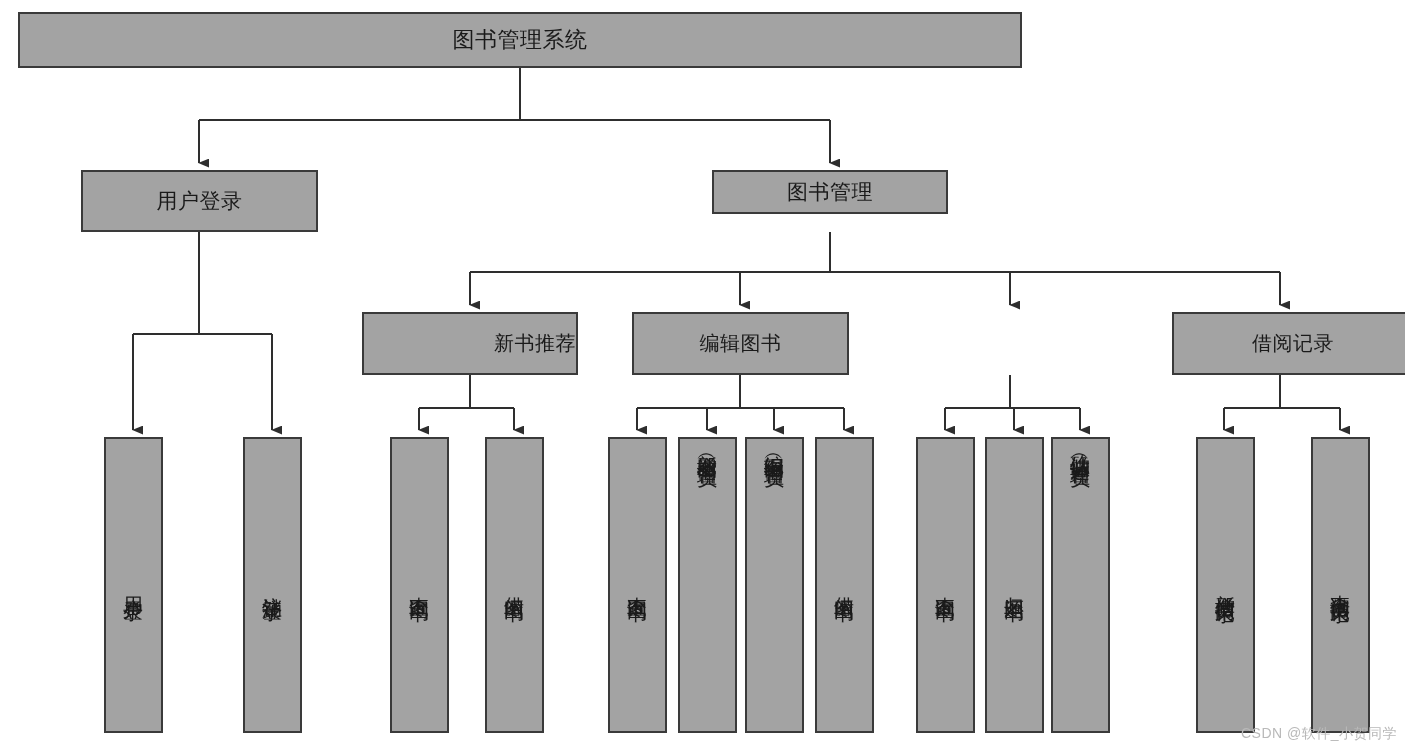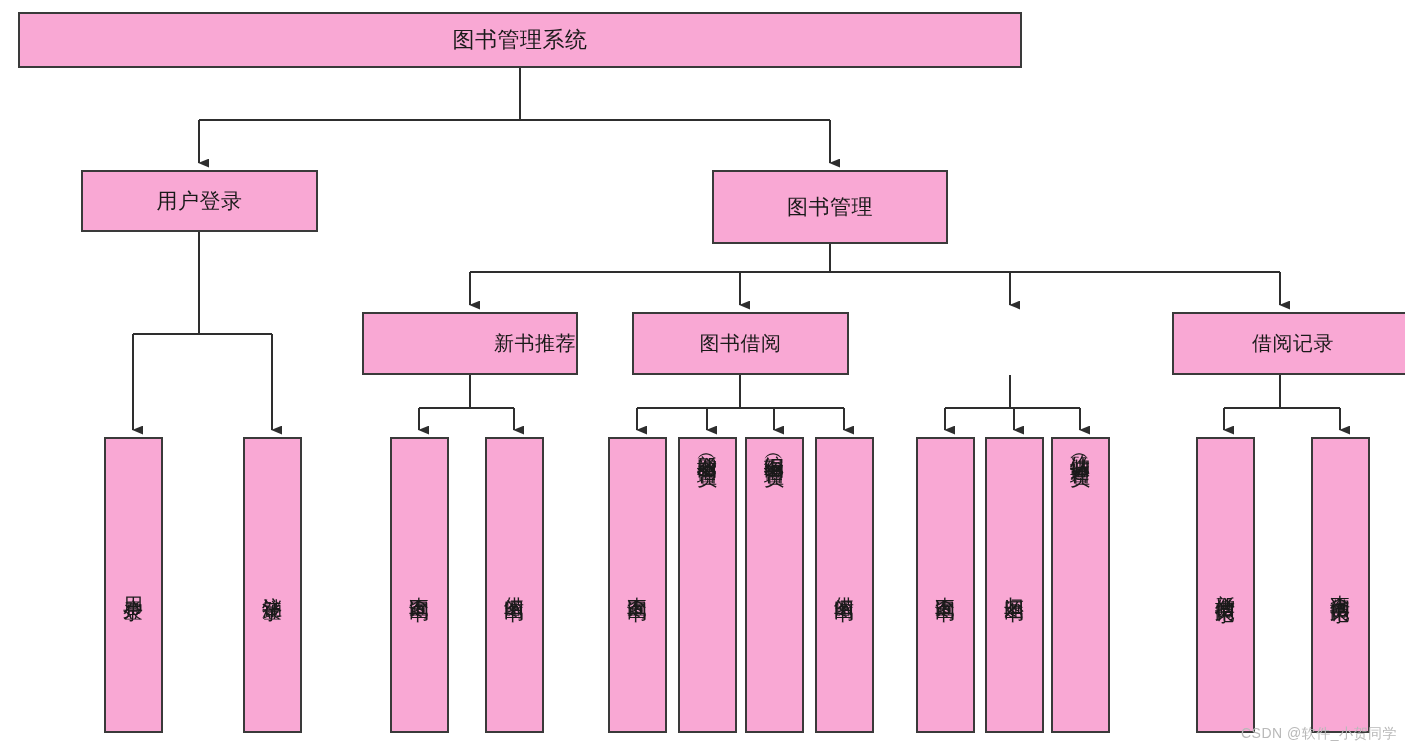--- a/index.html
+++ b/index.html
@@ -22,21 +22,21 @@
     position: absolute;
     left: 0;
     top: 0;
     width: 1405px;
     height: 747px;
     pointer-events: none;
   }
   .node {
     position: absolute;
     box-sizing: border-box;
-    background: #f9a8d4;
+    background: #a3a3a3;
     border: 2px solid #3a3a3a;
     display: flex;
     align-items: center;
     justify-content: center;
     z-index: 2;
   }
   .node .node-label {
     color: #1a1a1a;
     font-size: 21px;
     line-height: 1.18;
@@ -134,30 +134,30 @@
   </svg>
 
   <div class="node root" style="left:18px; top:12px; width:1004px; height:56px;">
     <span class="node-label">图书管理系统</span>
   </div>
 
   <div class="node level2" style="left:81px; top:170px; width:237px; height:62px;">
     <span class="node-label">用户登录</span>
   </div>
 
-  <div class="node level2" style="left:712px; top:170px; width:236px; height:74px;">
+  <div class="node level2" style="left:712px; top:170px; width:236px; height:44px;">
     <span class="node-label">图书管理</span>
   </div>
 
   <div class="node level3" style="left:362px; top:312px; width:216px; height:63px;justify-content:flex-end;">
     <span class="node-label">新书推荐</span>
   </div>
 
   <div class="node level3" style="left:632px; top:312px; width:217px; height:63px;">
-    <span class="node-label">图书借阅</span>
+    <span class="node-label">编辑图书</span>
   </div>
 
 
   <div class="node level3" style="left:1172px; top:312px; width:242px; height:63px;">
     <span class="node-label">借阅记录</span>
   </div>
 
   <div class="node leaf center-v" style="left:104px; top:437px; width:59px; height:296px;">
     <span class="node-label">用户登录</span>
   </div>

